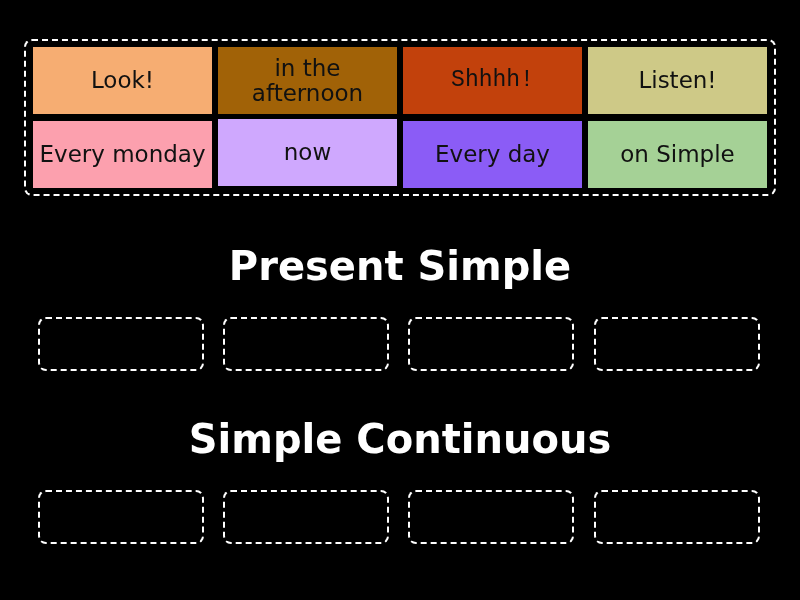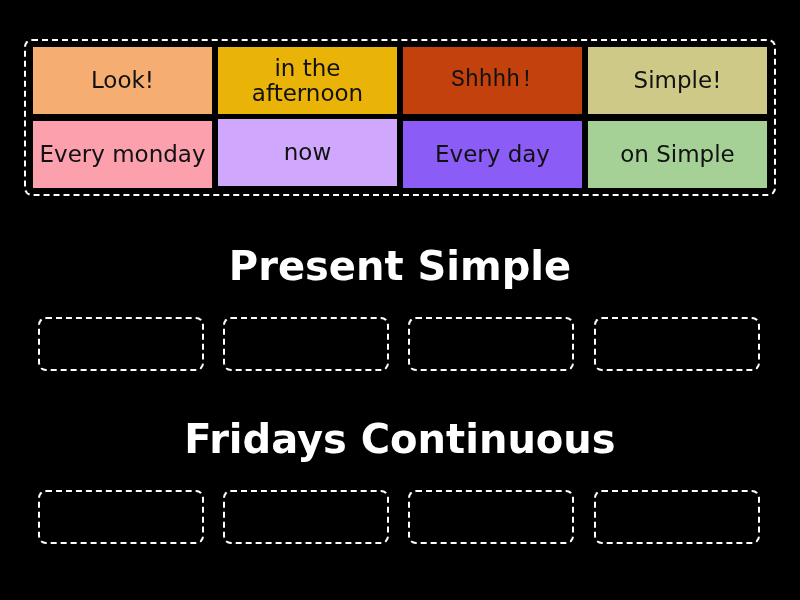--- a/index.html
+++ b/index.html
@@ -14,31 +14,31 @@
              font-size:40px; font-weight:bold; }
   .slot { position:absolute; width:166px; height:54px; border:2px dashed #fff; border-radius:8px;
           box-sizing:border-box; }
 </style>
 </head>
 <body>
 
 <div class="bank"></div>
 
 <div class="tile" style="left: 33px; top: 47px; background: rgb(246, 173, 114);">Look!</div>
-<div class="tile" style="left: 218px; top: 47px; background: #eab308;">in the afternoon</div>
+<div class="tile" style="left: 218px; top: 47px; background: #a16207;">in the afternoon</div>
 <div class="tile" style="left: 403px; top: 47px; background: #c2410c; font-family: Liberation Mono, monospace;">Shhhh!</div>
-<div class="tile" style="left: 588px; top: 47px; background: rgb(206, 201, 135);">Simple!</div>
+<div class="tile" style="left: 588px; top: 47px; background: rgb(206, 201, 135);">Listen!</div>
 <div class="tile" style="left: 33px; top: 121px; background: rgb(252, 160, 174);">Every monday</div>
 <div class="tile" style="left: 218px; top: 119px; background: rgb(207, 168, 254);">now</div>
 <div class="tile" style="left: 403px; top: 121px; background: #8b5cf6;">Every day</div>
 <div class="tile" style="left: 588px; top: 121px; background: rgb(165, 209, 150);">on Simple</div>
 
 <div class="heading" style="top:243px;">Present Simple</div>
 <div class="slot" style="left:38px;top:317px;"></div>
 <div class="slot" style="left:223px;top:317px;"></div>
 <div class="slot" style="left:408px;top:317px;"></div>
 <div class="slot" style="left:594px;top:317px;"></div>
 
-<div class="heading" style="top:416px;">Fridays Continuous</div>
+<div class="heading" style="top:416px;">Simple Continuous</div>
 <div class="slot" style="left:38px;top:490px;"></div>
 <div class="slot" style="left:223px;top:490px;"></div>
 <div class="slot" style="left:408px;top:490px;"></div>
 <div class="slot" style="left:594px;top:490px;"></div>
 
 </body></html>

